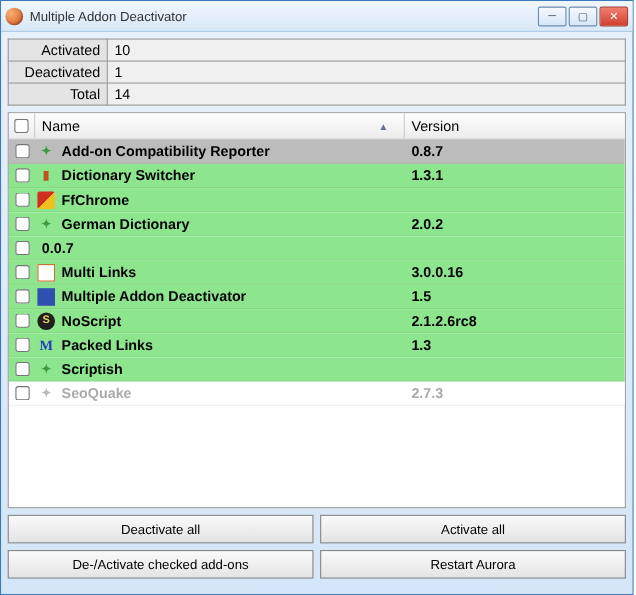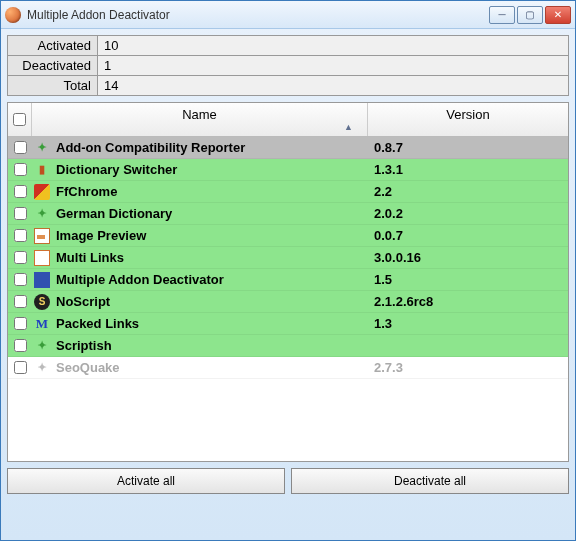--- a/index.html
+++ b/index.html
@@ -11,21 +11,21 @@
 .winbtns { display: flex; gap: 2px; }
 .winbtn { width: 26px; height: 18px; border: 1px solid #6a8bb0; border-radius: 2px; background: linear-gradient(#f5f9fd,#d6e6f6); display: flex; align-items: center; justify-content: center; font-size: 10px; color: #405070; cursor: pointer; }
 .winbtn.close { background: linear-gradient(#f08070,#d04030); color: #fff; border-color: #b04030; }
 .content { padding: 6px; }
 .stats { border: 1px solid #999; border-collapse: collapse; width: 100%; font-size: 13px; }
 .stats td { border: 1px solid #999; padding: 2px 6px; }
 .stats td:first-child { text-align: right; width: 90px; background: #e4e4e4; }
 .stats td:last-child { background: #f0f0f0; }
 .listwrap { border: 1px solid #999; margin-top: 6px; background: #fff; height: 360px; overflow: hidden; }
 .listhdr { display: flex; background: linear-gradient(#fdfdfd,#ececec); border-bottom: 1px solid #bbb; font-size: 13px; }
-.hdrcell { padding: 4px 6px; border-right: 1px solid #ccc; display: flex; align-items: center; gap: 0; flex-direction: column; }
+.hdrcell { padding: 4px 6px; border-right: 1px solid #ccc; display: flex; align-items: center; gap: 16px; }
 .hdrcell.chk { width: 24px; justify-content: center; }
 .hdrcell.name { flex: 1; }
 .hdrcell.ver { width: 200px; border-right: none; }
 .sortind { color: #607090; font-size: 9px; margin-left: auto; margin-right: 8px; }
 .row { display: flex; align-items: center; height: 22px; border-bottom: 1px solid rgba(0,0,0,0.05); font-size: 13px; }
 .row.active { background: #8de58d; font-weight: bold; }
 .row.selected { background: #bcbcbc; font-weight: bold; }
 .row.inactive { background: #fff; color: #aaa; font-weight: bold; }
 .row .cell-chk { width: 24px; display: flex; justify-content: center; }
 .row .cell-name { flex: 1; display: flex; align-items: center; gap: 6px; padding-left: 2px; }
@@ -111,40 +111,35 @@
             <div class="cell-ver">1.3.1</div>
           </div>
           <div class="row active">
             <div class="cell-chk">
               <input type="checkbox" style="">
             </div>
             <div class="cell-name">
               <span class="addon-icon ic-ff"></span>
               <span>FfChrome</span>
             </div>
-            <div class="cell-ver">2.2</div>
           </div>
           <div class="row active">
             <div class="cell-chk">
               <input type="checkbox" style="">
             </div>
             <div class="cell-name">
               <span class="addon-icon ic-puzzle">✦</span>
               <span>German Dictionary</span>
             </div>
             <div class="cell-ver">2.0.2</div>
           </div>
           <div class="row active">
             <div class="cell-chk">
               <input type="checkbox" style="">
             </div>
-            <div class="cell-name">
-              <span class="addon-icon ic-img"></span>
-              <span>Image Preview</span>
-            </div>
             <div class="cell-ver">0.0.7</div>
           </div>
           <div class="row active">
             <div class="cell-chk">
               <input type="checkbox" style="">
             </div>
             <div class="cell-name">
               <span class="addon-icon ic-multi"></span>
               <span>Multi Links</span>
             </div>
@@ -196,18 +191,22 @@
             <div class="cell-name">
               <span class="addon-icon ic-puzzle grey">✦</span>
               <span>SeoQuake</span>
             </div>
             <div class="cell-ver">2.7.3</div>
           </div>
         </div>
     </div>
 
     <div class="btnrow">
+      <button class="btn">Deactivate all</button>
       <button class="btn">Activate all</button>
-      <button class="btn">Deactivate all</button>
+    </div>
+    <div class="btnrow">
+      <button class="btn">De-/Activate checked add-ons</button>
+      <button class="btn">Restart Aurora</button>
     </div>
 
   </div>
 </div>
 
 </body></html>

